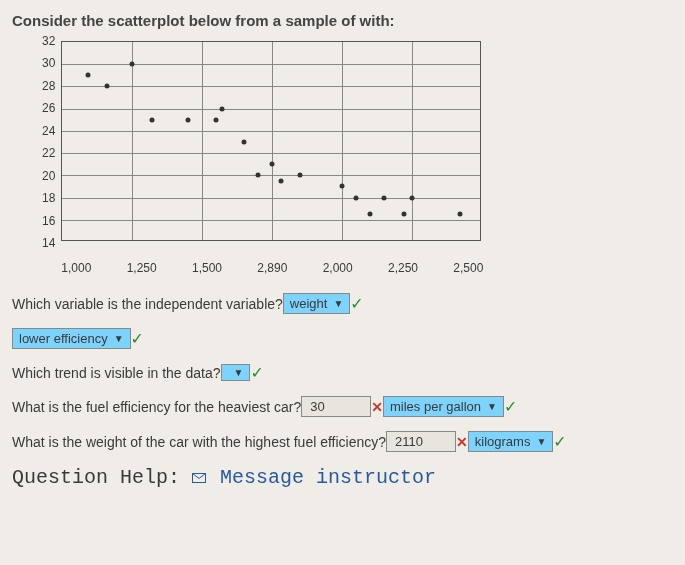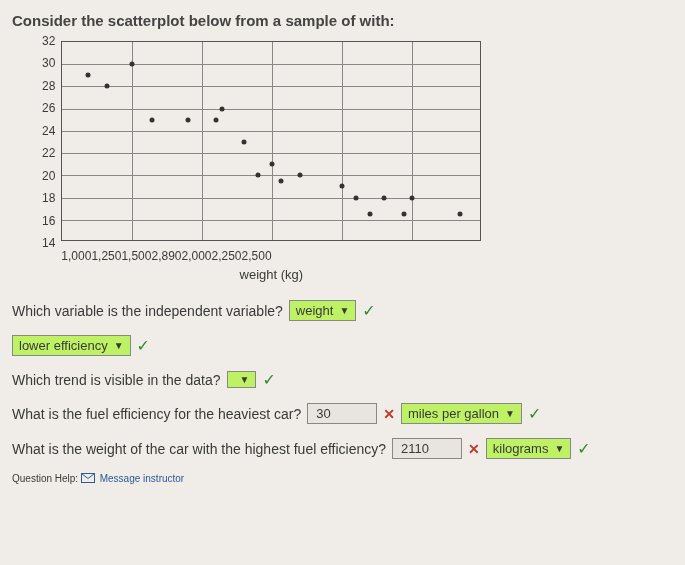--- a/index.html
+++ b/index.html
@@ -8,29 +8,29 @@
     .chart-area { position: relative; margin-left: 30px; margin-bottom: 18px; }
     .ylabel { position: absolute; left: -22px; top: 50%; transform: translateY(-50%) rotate(-90deg); font-size: 13px; white-space: nowrap; }
     .chart-inner { display: flex; align-items: flex-start; }
     .yticks { display: flex; flex-direction: column; justify-content: space-between; height: 202px; margin-right: 6px; font-size: 12px; text-align: left; }
     .yticks div { height: 0; line-height: 0; }
     .plot-wrap { display: flex; flex-direction: column; }
     .plot { position: relative; width: 420px; height: 200px; border: 1px solid #555; background: #f0ede8; }
     .gridline-h { position: absolute; left: 0; right: 0; border-top: 1px solid #888; }
     .gridline-v { position: absolute; top: 0; bottom: 0; border-left: 1px solid #888; }
     .point { position: absolute; width: 5px; height: 5px; background: #333; border-radius: 50%; transform: translate(-50%, -50%); }
-    .xticks { display: flex; width: 422px; margin-top: 8px; font-size: 12px; }
+    .xticks { display: flex; justify-content: space-between; width: 422px; margin-top: 20px; font-size: 12px; }
     .xlabel { text-align: center; font-size: 13px; margin-top: 4px; width: 420px; }
-    .q { font-size: 14px; margin: 14px 0; display: flex; align-items: center; flex-wrap: wrap; gap: 6px; }
-    .select-box { display: inline-flex; align-items: center; border: 1px solid #888; background: #bef264; padding: 2px 6px; font-size: 13px; }
+    .q { font-size: 14px; margin: 14px 0; display: flex; align-items: center; flex-wrap: wrap; }
+    .select-box { display: inline-flex; align-items: center; border: 1px solid #888; background: #7dd3fc; padding: 2px 6px; font-size: 13px; }
     .select-box .arrow { margin-left: 6px; font-size: 10px; }
     .input-box { display: inline-block; border: 1px solid #888; background: #e8e5df; padding: 2px 8px; min-width: 70px; font-size: 13px; }
     .mark-correct { color: #2a8a2a; font-size: 16px; }
     .mark-wrong { color: #c0392b; font-size: 14px; font-weight: bold; }
-    .help { font-size: 10px; margin-top: 14px; }
+    .help { font-size: 20px; margin-top: 14px; font-family: Liberation Mono, monospace; }
     .help a { color: #2a5a9a; text-decoration: none; }
     .env-icon { display: inline-block; vertical-align: middle; margin-right: 2px; }
   </style>
 </head>
 <body>
 
 <div class="title">Consider the scatterplot below from a sample of with:</div>
 
 <div class="chart-area">
   <div class="ylabel">fuel efficiency (mpg)</div>
@@ -84,21 +84,20 @@
         </div>
       <div class="xticks" id="xticks">
           <div>1,000</div>
           <div>1,250</div>
           <div>1,500</div>
           <div>2,890</div>
           <div>2,000</div>
           <div>2,250</div>
           <div>2,500</div>
         </div>
-      <div class="xlabel">weight (kg)</div>
     </div>
   </div>
 </div>
 
 <div class="q">
   <span>Which variable is the independent variable?</span>
   <span class="select-box">
     <span>weight</span>
     <span class="arrow">▼</span>
   </span>

